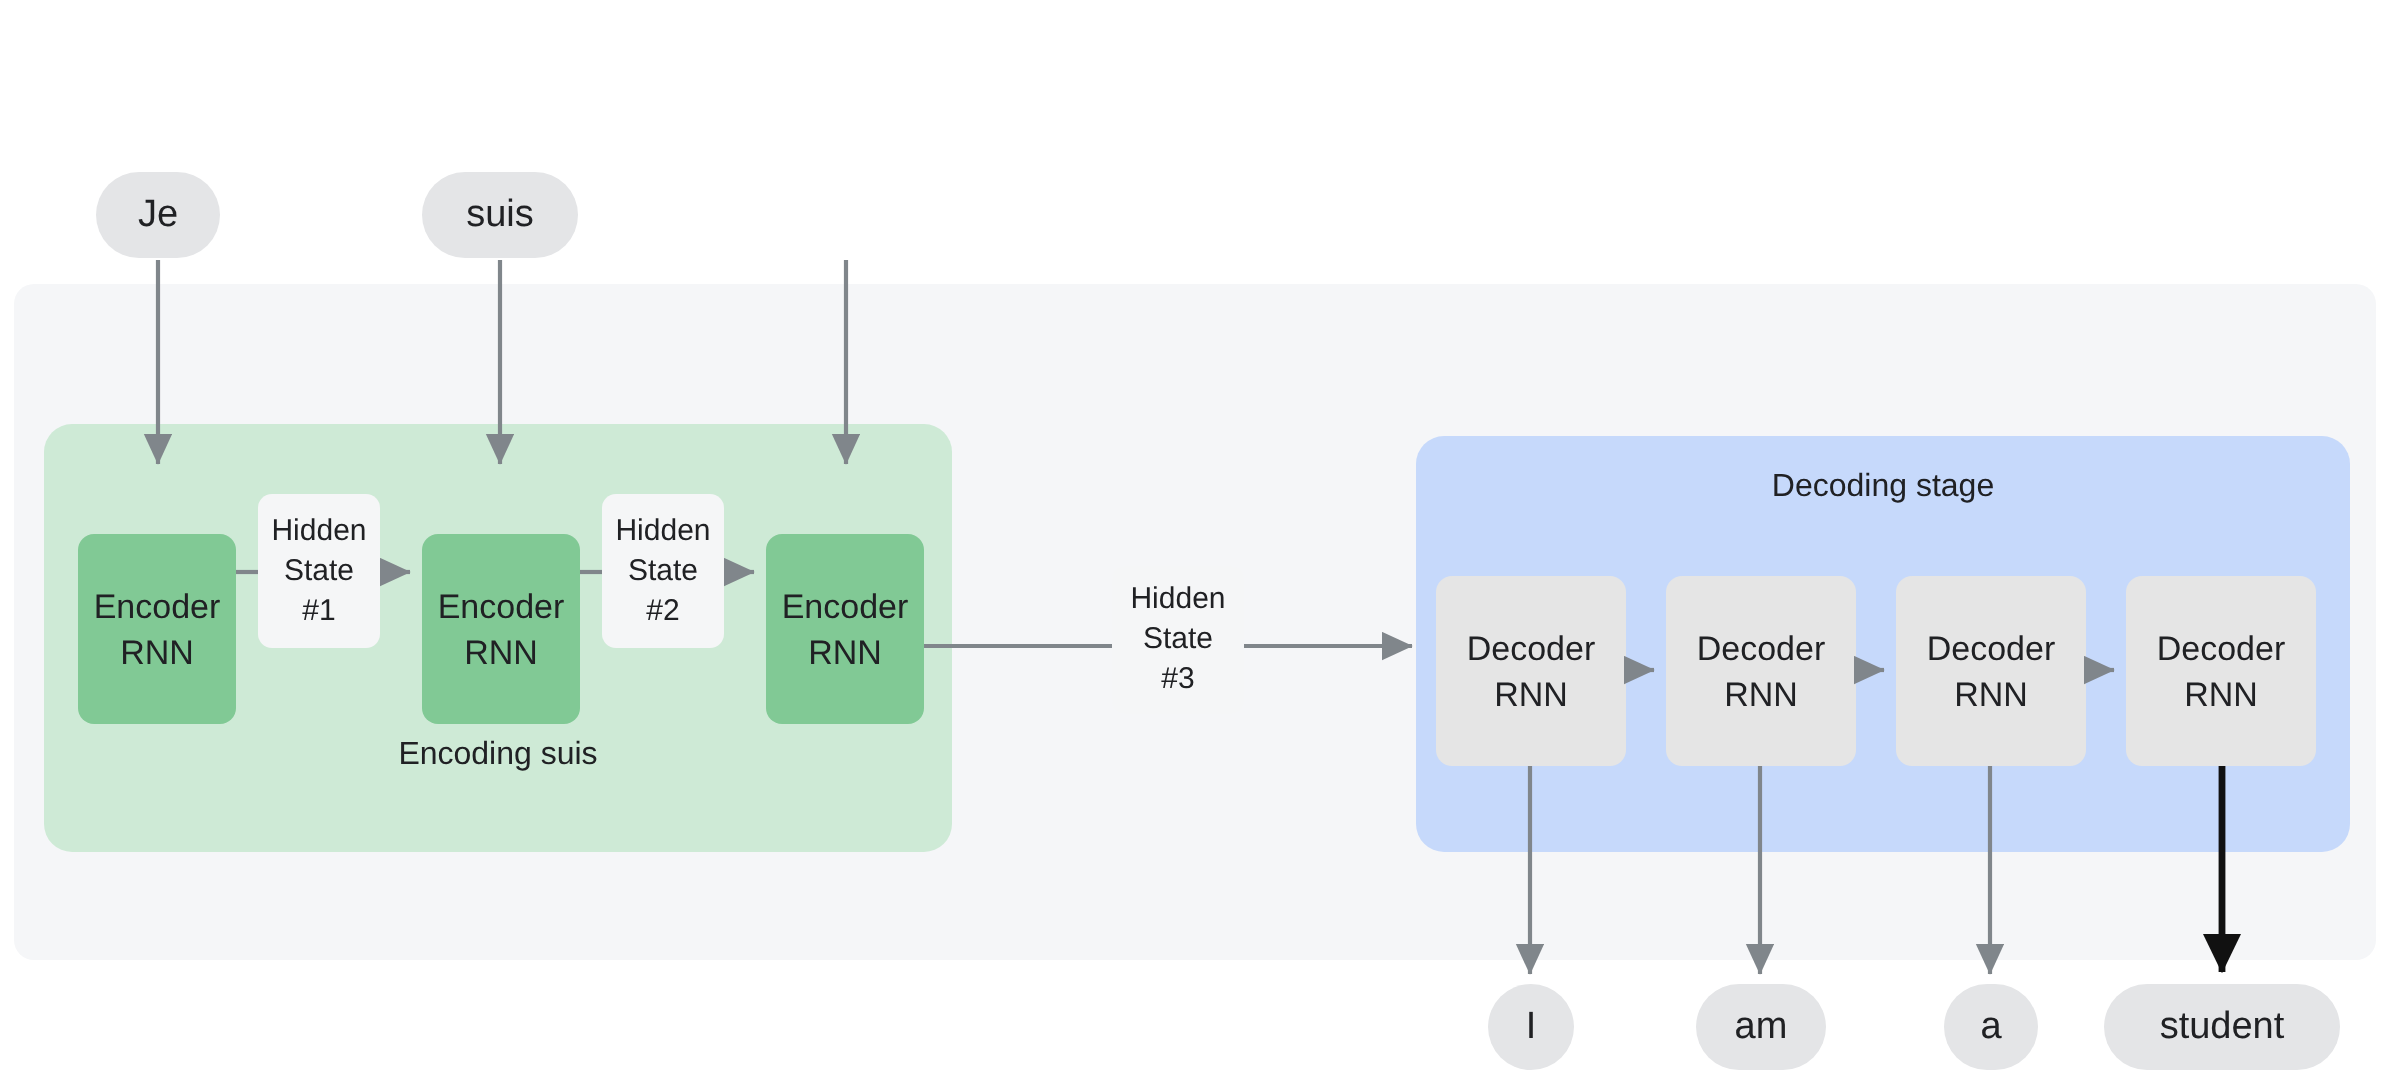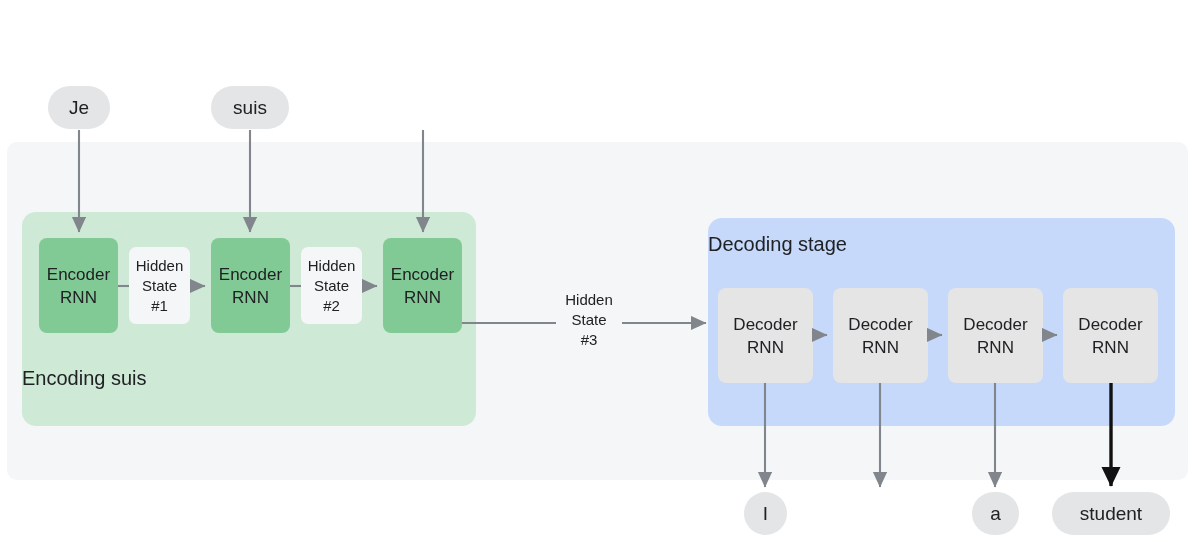--- a/index.html
+++ b/index.html
@@ -58,23 +58,23 @@
   }
   #decoding-stage {
     left: 708px;
     top: 218px;
     width: 467px;
     height: 208px;
     background: #c6d9fb;
     border-radius: 14px;
   }
   .stage-label {
-    font-size: 20px;
-    color: #202124;
-    text-align: left;
+    font-size: 16px;
+    color: #202124;
+    text-align: center;
     line-height: 26px;
     white-space: nowrap;
   }
   #encoding-label {
     left: 22px;
     top: 365px;
     width: 454px;
     height: 26px;
   }
   #decoding-label {
@@ -93,20 +93,21 @@
     justify-content: center;
     font-size: 17px;
     line-height: 23px;
     color: #202124;
     text-align: center;
   }
   .encoder-box {
     background: #81c995;
     width: 79px;
     height: 95px;
+    margin-top: 29px;
   }
   .decoder-box {
     background: #e5e5e5;
     width: 95px;
     height: 95px;
   }
 
   
   .hidden-box {
     background: #f5f6f7;
@@ -207,20 +208,23 @@
     <span>RNN</span>
   </div>
   <div class="abs rnn-box decoder-box" style="left:1063px; top:288px;">
     <span>Decoder</span>
     <span>RNN</span>
   </div>
 
   <div class="abs pill" style="left:744px; top:492px; width:43px;">
     <span>I</span>
   </div>
+  <div class="abs pill" style="left:848px; top:492px; width:65px;">
+    <span>am</span>
+  </div>
   <div class="abs pill" style="left:972px; top:492px; width:47px;">
     <span>a</span>
   </div>
   <div class="abs pill" style="left:1052px; top:492px; width:118px;">
     <span>student</span>
   </div>
 
   <svg id="arrows" viewBox="0 0 1195 542" xmlns="http://www.w3.org/2000/svg">
     <defs>
       <marker id="ah" markerWidth="9" markerHeight="9" refX="7.2" refY="3.4" orient="auto" markerUnits="strokeWidth">

